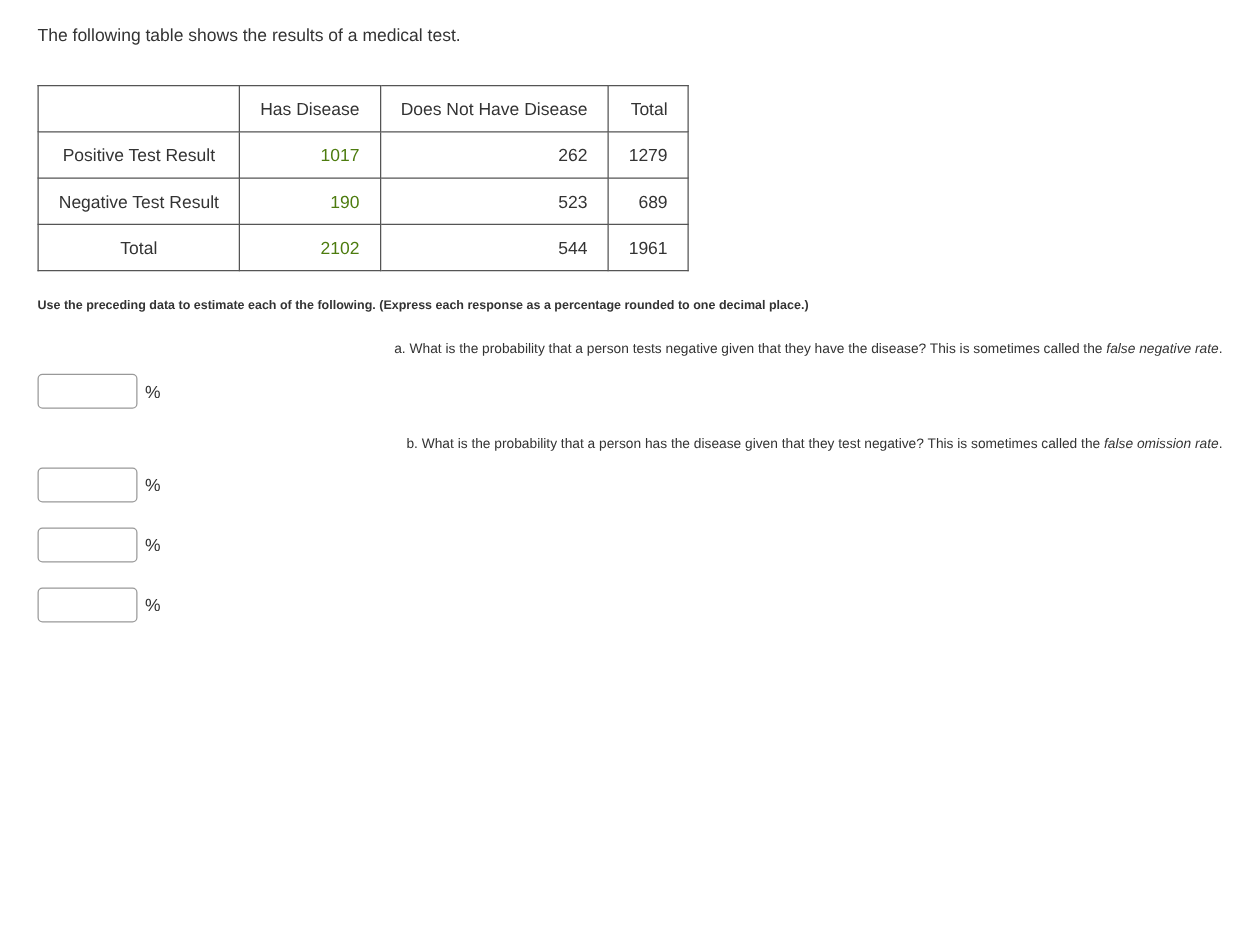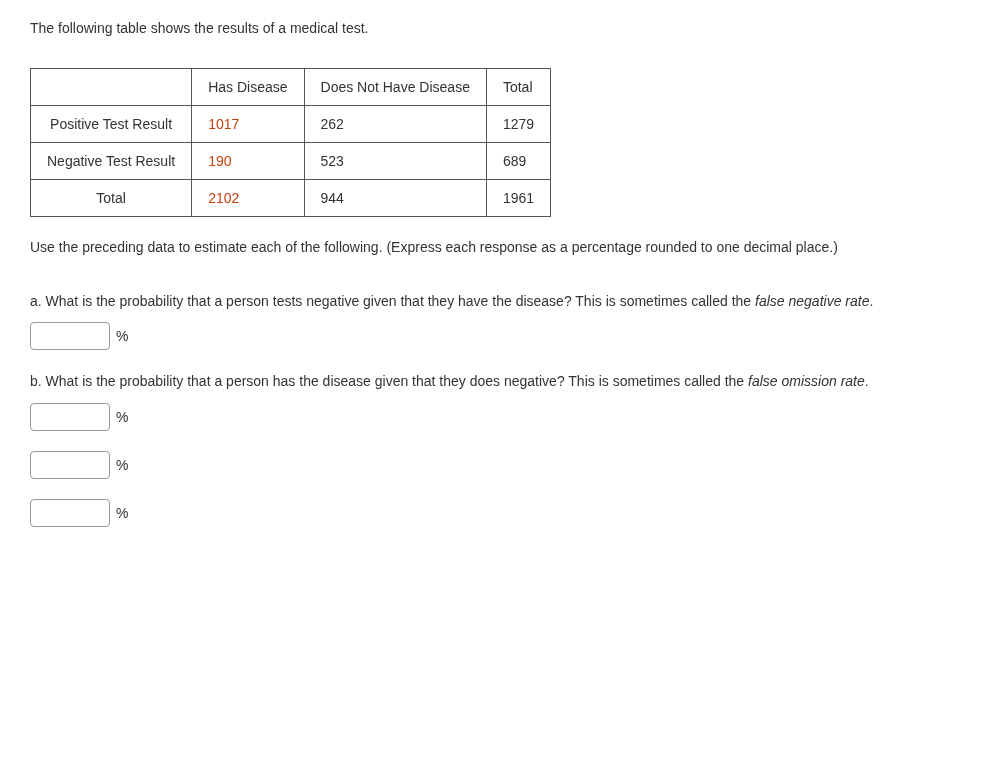--- a/index.html
+++ b/index.html
@@ -24,21 +24,21 @@
 
     table {
       border-collapse: collapse;
       margin-bottom: 20px;
       min-width: 520px;
     }
 
     table th, table td {
       border: 1px solid #555;
       padding: 10px 16px;
-      text-align: left;
+      text-align: right;
       font-size: 14px;
     }
 
     table th {
       font-weight: normal;
       background: #fff;
     }
 
     table td.row-label {
       text-align: center;
@@ -46,38 +46,40 @@
       background: #fff;
     }
 
     table td.row-label-center {
       text-align: center;
       font-weight: normal;
       background: #fff;
     }
 
     .red-value {
-      color: #c2410c;
+      color: #4d7c0f;
       font-weight: normal;
     }
 
     .instructions {
-      font-size: 14px;
-      margin-bottom: 32px;
+      font-size: 10px;
+      margin-bottom: 19px;
       line-height: 1.5;
+      font-weight: bold;
     }
 
     .question-block {
       margin-bottom: 20px;
     }
 
     .question-text {
-      font-size: 14px;
+      font-size: 11px;
       line-height: 1.6;
       margin-bottom: 10px;
+      text-align: right;
     }
 
     .question-text em {
       font-style: italic;
     }
 
     .input-row {
       display: flex;
       align-items: center;
       gap: 6px;
@@ -119,41 +121,41 @@
     </tr>
     <tr>
       <td class="row-label">Negative Test Result</td>
       <td><span class="red-value">190</span></td>
       <td>523</td>
       <td>689</td>
     </tr>
     <tr>
       <td class="row-label-center">Total</td>
       <td><span class="red-value">2102</span></td>
-      <td>944</td>
+      <td>544</td>
       <td>1961</td>
     </tr>
   </tbody>
 </table>
 
 <p class="instructions">Use the preceding data to estimate each of the following. (Express each response as a percentage rounded to one decimal place.)</p>
 
 <div class="question-block">
   <p class="question-text">
     <span>a. What is the probability that a person tests negative given that they have the disease? This is sometimes called the </span><em>false negative rate</em><span>.</span>
   </p>
   <div class="input-row">
     <input class="answer-input" type="text" style="">
     <span class="percent-label">%</span>
   </div>
 </div>
 
 <div class="question-block">
   <p class="question-text">
-    <span>b. What is the probability that a person has the disease given that they does negative? This is sometimes called the </span><em>false omission rate</em><span>.</span>
+    <span>b. What is the probability that a person has the disease given that they test negative? This is sometimes called the </span><em>false omission rate</em><span>.</span>
   </p>
   <div class="input-row">
     <input class="answer-input" type="text" style="">
     <span class="percent-label">%</span>
   </div>
 </div>
 
 <div class="question-block">
   <div class="input-row">
     <input class="answer-input" type="text" style="">

